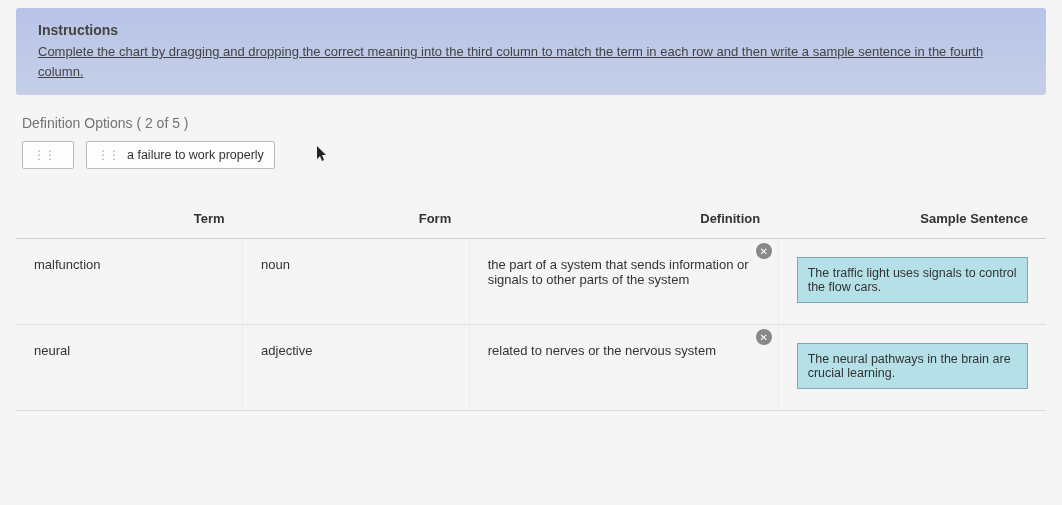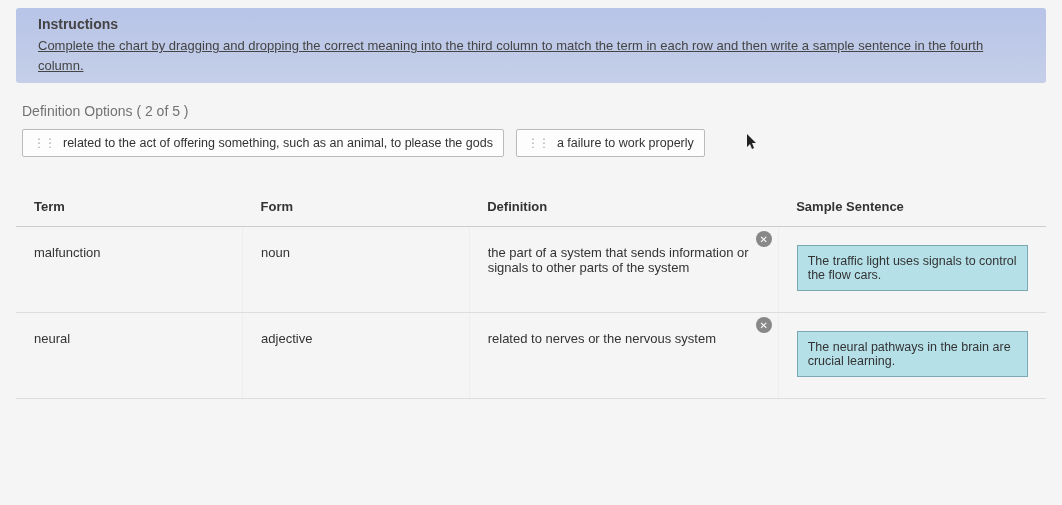--- a/index.html
+++ b/index.html
@@ -9,21 +9,21 @@
     }
     body {
       font-family: Arial, Helvetica, sans-serif;
       background: #f5f5f5;
       color: #333;
       padding: 0;
       width: 1062px;
     }
     .instructions-box {
       background: linear-gradient(to bottom, #b8c4e8, #c5cfe8);
-      padding: 8px 22px;
+      padding: 14px 22px;
       margin: 8px 16px 20px 16px;
       border-radius: 3px;
     }
     .instructions-title {
       font-weight: bold;
       font-size: 14px;
       color: #444;
       margin-bottom: 4px;
     }
     .instructions-text {
@@ -68,21 +68,21 @@
     .chart-table {
       width: calc(100% - 32px);
       margin: 0 16px;
       border-collapse: collapse;
     }
     .chart-table th {
       font-weight: bold;
       font-size: 13px;
       color: #333;
       padding: 12px 18px;
-      text-align: left;
+      text-align: right;
       border-bottom: 1px solid #ccc;
     }
     .chart-table td {
       padding: 18px 18px;
       font-size: 13px;
       color: #333;
       vertical-align: top;
       border-bottom: 1px solid #ddd;
       border-right: 1px solid #eee;
     }
@@ -132,21 +132,20 @@
 <div class="instructions-box">
   <div class="instructions-title">Instructions</div>
   <div class="instructions-text">Complete the chart by dragging and dropping the correct meaning into the third column to match the term in each row and then write a sample sentence in the fourth column.</div>
 </div>
 
 <div class="definition-options-label">Definition Options ( 2 of 5 )</div>
 
 <div class="options-row">
   <div class="draggable-option">
     <span class="drag-handle">⋮⋮</span>
-    <span>related to the act of offering something, such as an animal, to please the gods</span>
   </div>
   <div class="draggable-option">
     <span class="drag-handle">⋮⋮</span>
     <span>a failure to work properly</span>
   </div>
   <span class="cursor-icon">
     <svg width="12" height="16" viewBox="0 0 12 16">
         <path d="M0 0 L0 13 L3 10 L5 15 L7 14 L5 9 L9 9 Z" fill="#222"></path>
       </svg>
   </span>

